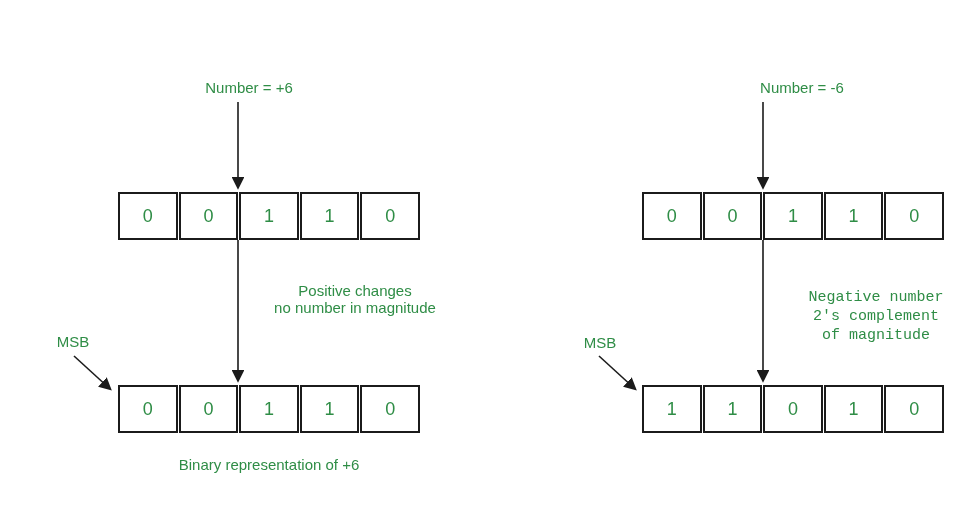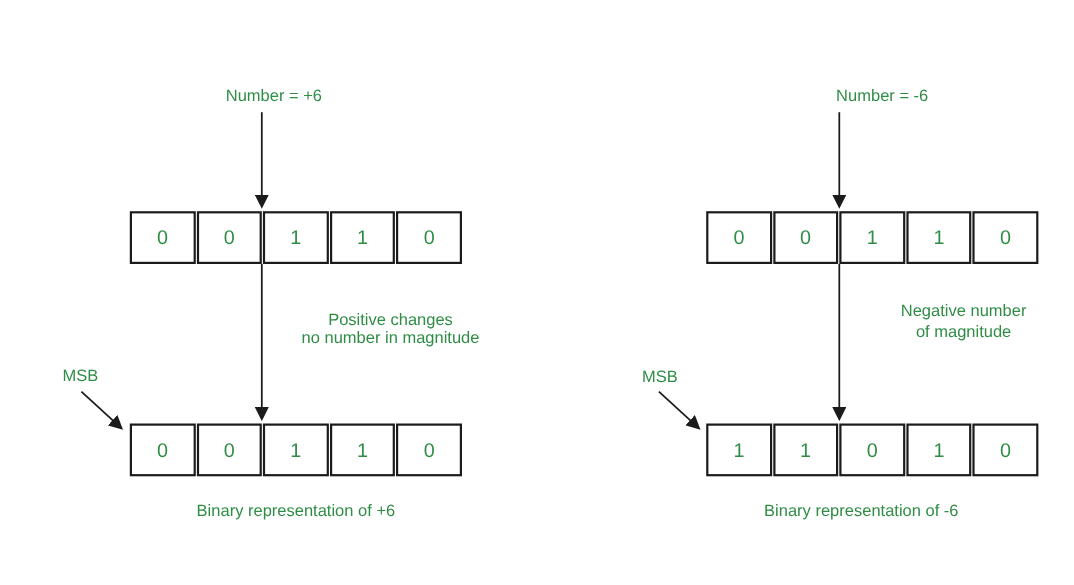--- a/index.html
+++ b/index.html
@@ -89,30 +89,30 @@
   <div class="txt" style="left:774px;top:79px;margin-left:28px;">Number = -6</div>
 
   <div class="bitbox" style="left:642px;top:192px;">
     <div class="cell">0</div>
     <div class="cell">0</div>
     <div class="cell">1</div>
     <div class="cell">1</div>
     <div class="cell">0</div>
   </div>
 
-  <div class="txt note-right" style="left:876px;top:273px;">
+  <div class="txt note-right" style="left:876px;top:288px;font-family:Liberation Mono, monospace;">
     <div>Negative number</div>
+    <div>2's complement</div>
     <div>of magnitude</div>
   </div>
 
   <div class="txt" style="left:600px;top:334px;">MSB</div>
 
   <div class="bitbox" style="left:642px;top:385px;">
     <div class="cell">1</div>
     <div class="cell">1</div>
     <div class="cell">0</div>
     <div class="cell">1</div>
     <div class="cell">0</div>
   </div>
 
-  <div class="txt" style="left:783px;top:456px;">Binary representation of -6</div>
 
 </div>
 
 </body></html>

